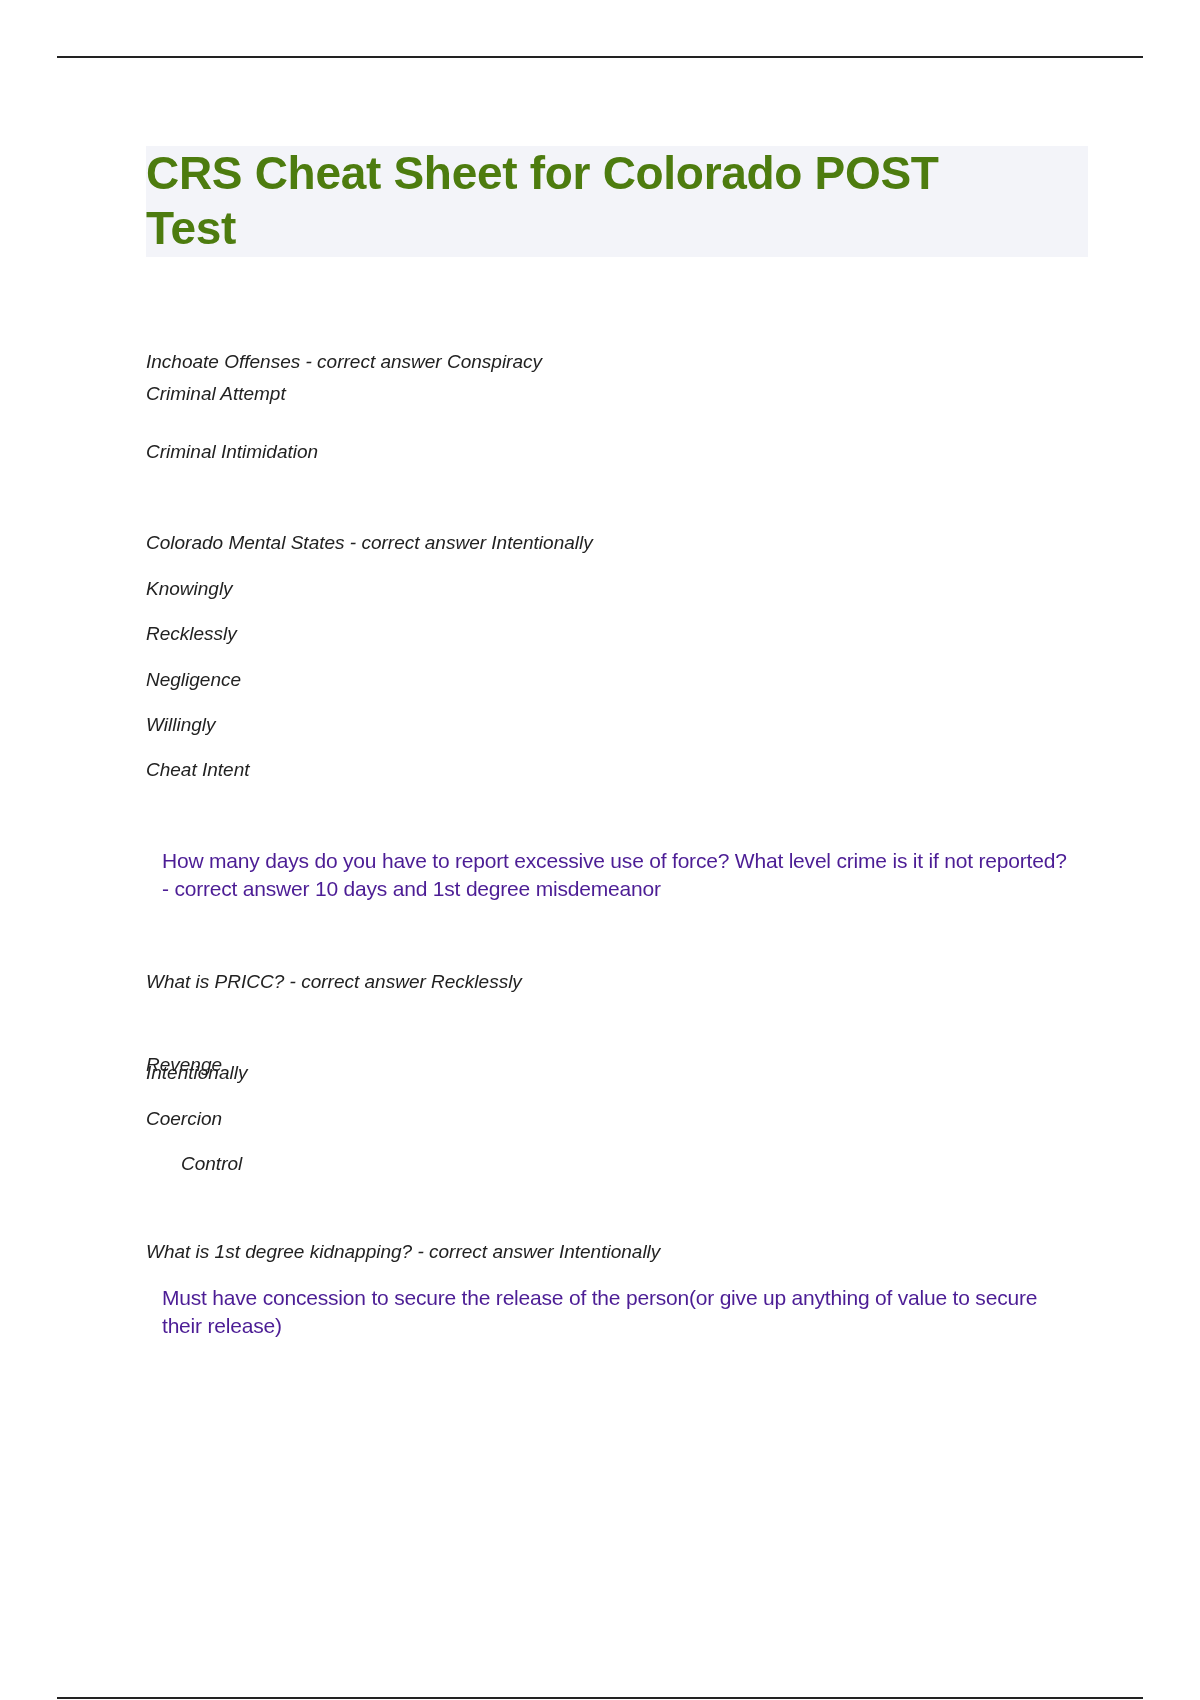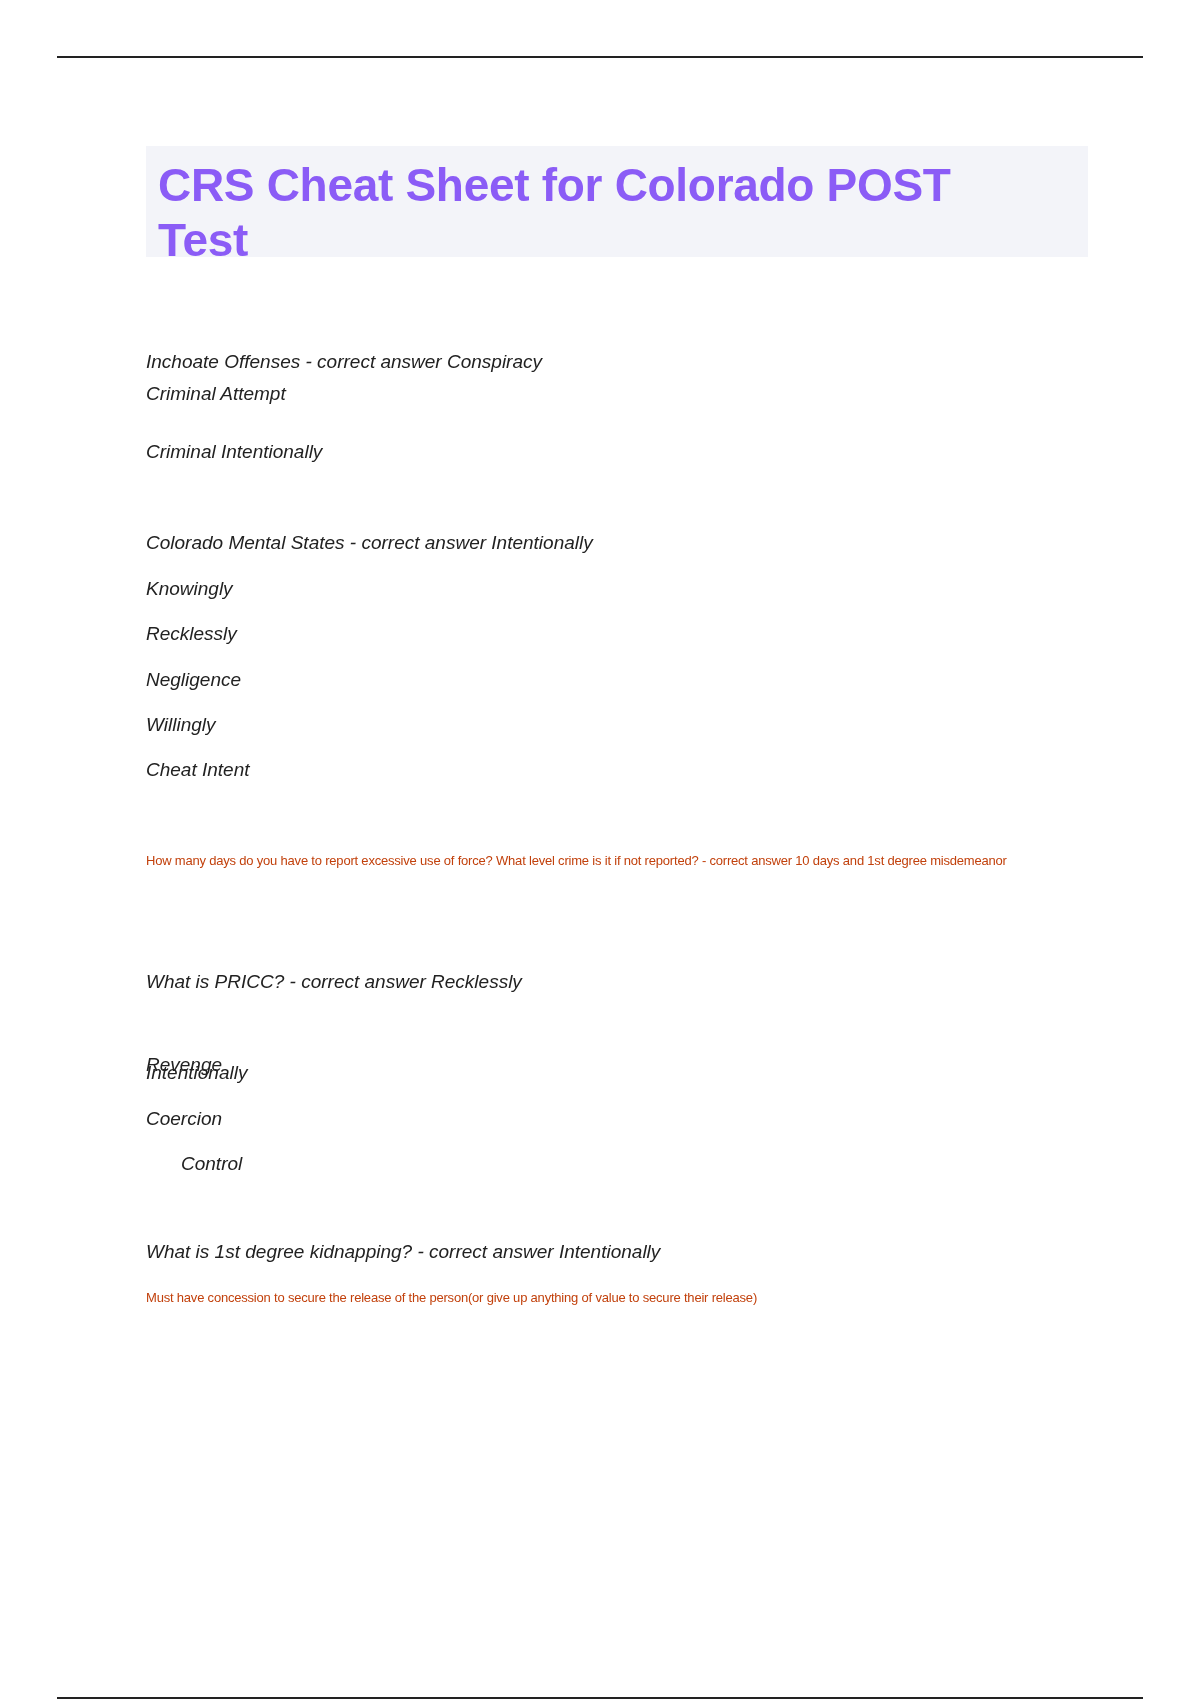--- a/index.html
+++ b/index.html
@@ -27,65 +27,65 @@
 
     .title-box {
       position: absolute;
       left: 146px;
       top: 146px;
       width: 942px;
       height: 111px;
       background: #f3f4f9;
     }
     .title {
-      margin: 12px;
+      margin: 0;
       padding: 0;
       font-family: "Liberation Sans", sans-serif;
       font-weight: bold;
       font-size: 46px;
       line-height: 55px;
-      color: #8b5cf6;
+      color: #4d7c0f;
       letter-spacing: -0.3px;
       width: 880px;
     }
 
     .line {
       position: absolute;
       left: 146px;
       font-family: "Liberation Sans", sans-serif;
       font-size: 19px;
       line-height: 28px;
       color: #222222;
       white-space: nowrap;
       font-style: italic;
     }
     .para {
       position: absolute;
-      left: 146px;
+      left: 162px;
       width: 910px;
       font-family: "Liberation Sans", sans-serif;
-      font-size: 13px;
+      font-size: 21px;
       line-height: 28px;
-      color: #c2410c;
+      color: #4c1d95;
       white-space: normal;
       letter-spacing: -0.2px;
     }
   </style>
 </head>
 <body>
 
 <div class="rule top"></div>
 
 <div class="title-box">
   <h1 class="title">CRS Cheat Sheet for Colorado POST Test</h1>
 </div>
 
 <div class="line" style="top:348px;">Inchoate Offenses - correct answer Conspiracy</div>
 <div class="line" style="top:380px;">Criminal Attempt</div>
-<div class="line" style="top:438px;">Criminal Intentionally</div>
+<div class="line" style="top:438px;">Criminal Intimidation</div>
 
 <div class="line" style="top:529px;">Colorado Mental States - correct answer Intentionally</div>
 <div class="line" style="top:575px;">Knowingly</div>
 <div class="line" style="top:620px;">Recklessly</div>
 <div class="line" style="top:666px;">Negligence</div>
 <div class="line" style="top:711px;">Willingly</div>
 <div class="line" style="top:756px;">Cheat Intent</div>
 
 <div class="para" style="top:847px;">How many days do you have to report excessive use of force? What level crime is it if not reported? - correct answer 10 days and 1st degree misdemeanor</div>
 

